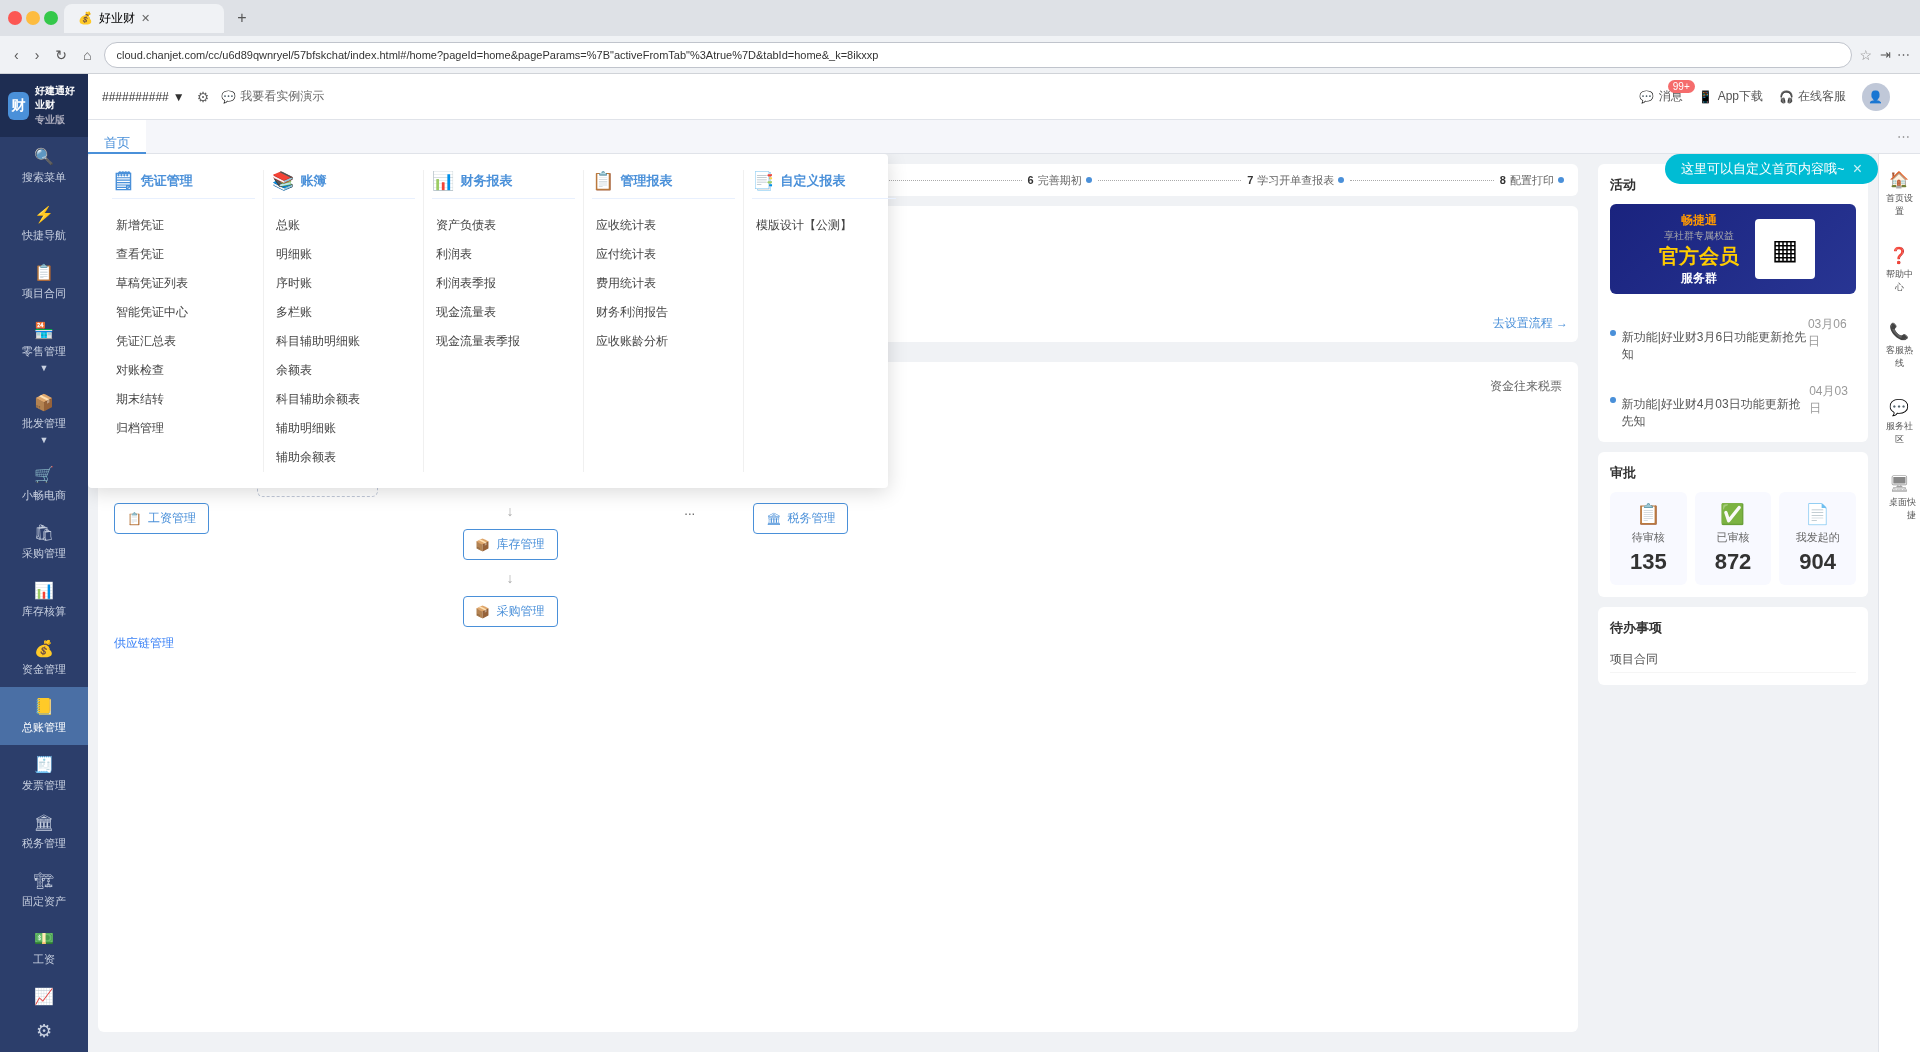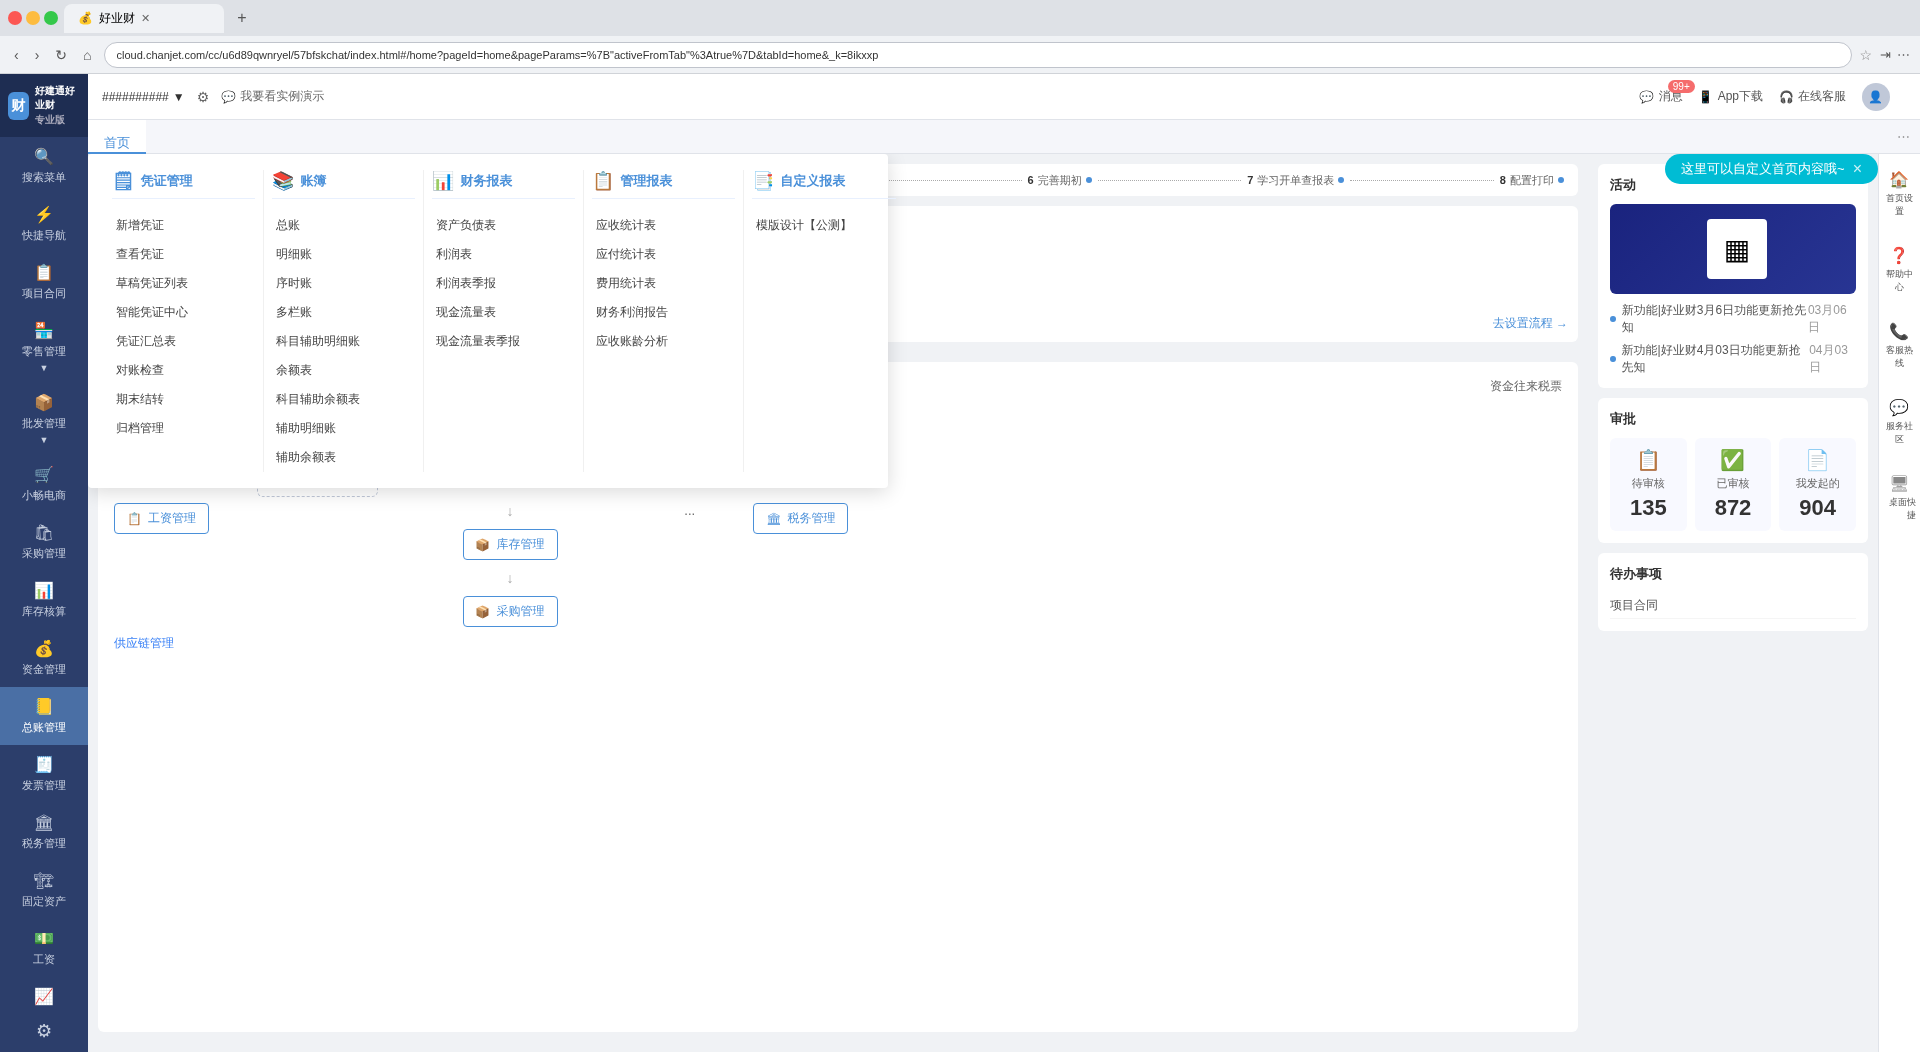--- a/index.html
+++ b/index.html
@@ -100,21 +100,21 @@
     
     .right-panel { width: 290px; display: flex; flex-direction: column; gap: 10px; overflow-y: auto; padding: 10px; }
 
     
     .activity-card { background: white; border-radius: 6px; padding: 12px; }
     .card-title { font-size: 13px; font-weight: 600; color: #333; margin-bottom: 10px; }
     .activity-banner { width: 100%; height: 90px; background: linear-gradient(135deg, #1a237e, #283593); border-radius: 6px; display: flex; align-items: center; justify-content: center; overflow: hidden; position: relative; margin-bottom: 8px; }
     .activity-list { display: flex; flex-direction: column; gap: 6px; }
     .activity-item { display: flex; justify-content: space-between; align-items: center; font-size: 12px; }
     .activity-dot { width: 6px; height: 6px; border-radius: 50%; background: #4a90d9; margin-right: 6px; display: inline-block; }
-    .activity-text { color: #555; }
+    .activity-text { color: #555; margin-top: 27px; }
     .activity-date { color: #999; }
 
     
     .approval-card { background: white; border-radius: 6px; padding: 12px; }
     .approval-grid { display: flex; gap: 8px; }
     .approval-item { flex: 1; background: #f8f9ff; border-radius: 6px; padding: 10px 8px; display: flex; flex-direction: column; align-items: center; gap: 4px; }
     .approval-icon { font-size: 20px; }
     .approval-label { font-size: 11px; color: #666; }
     .approval-count { font-size: 22px; font-weight: bold; color: #333; }
 
@@ -483,20 +483,26 @@
             </div>
             <div style="font-size:12px;color:#3b82f6;margin-top:8px;">供应链管理</div>
           </div>
         </div>
 
         <div class="right-panel">
 
           <div class="activity-card">
             <div class="card-title">活动</div>
             <div class="activity-banner">
+              <div style="text-align:center;padding:8px;">
+                <div style="color:#ff9800;font-size:12px;font-weight:bold;">畅捷通</div>
+                <div style="color:#aaa;font-size:10px;">享社群专属权益</div>
+                <div style="color:#ffcc00;font-size:20px;font-weight:900;">官方会员</div>
+                <div style="color:white;font-size:12px;font-weight:bold;">服务群</div>
+              </div>
               <div style="width:60px;height:60px;background:white;margin-left:8px;border-radius:4px;display:flex;align-items:center;justify-content:center;font-size:28px;">▦</div>
             </div>
             <div class="activity-list">
               <div class="activity-item">
                 <span class="activity-dot"></span>
                 <span class="activity-text">新功能|好业财3月6日功能更新抢先知</span>
                 <span class="activity-date">03月06日</span>
               </div>
               <div class="activity-item">
                 <span class="activity-dot"></span>

